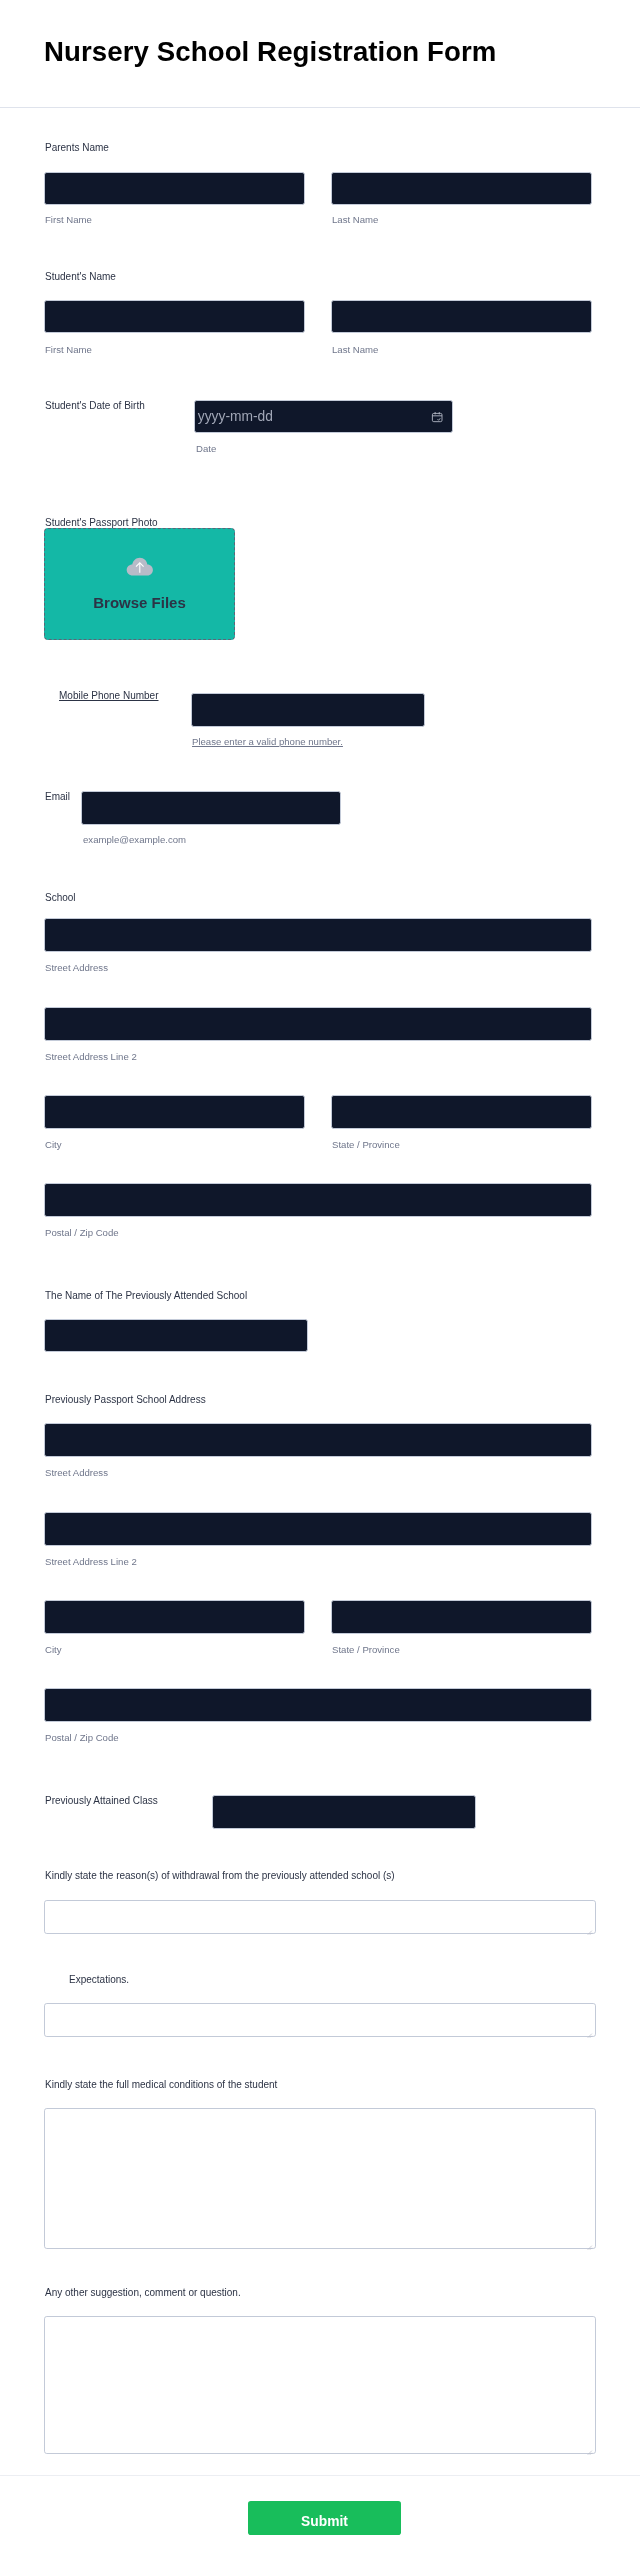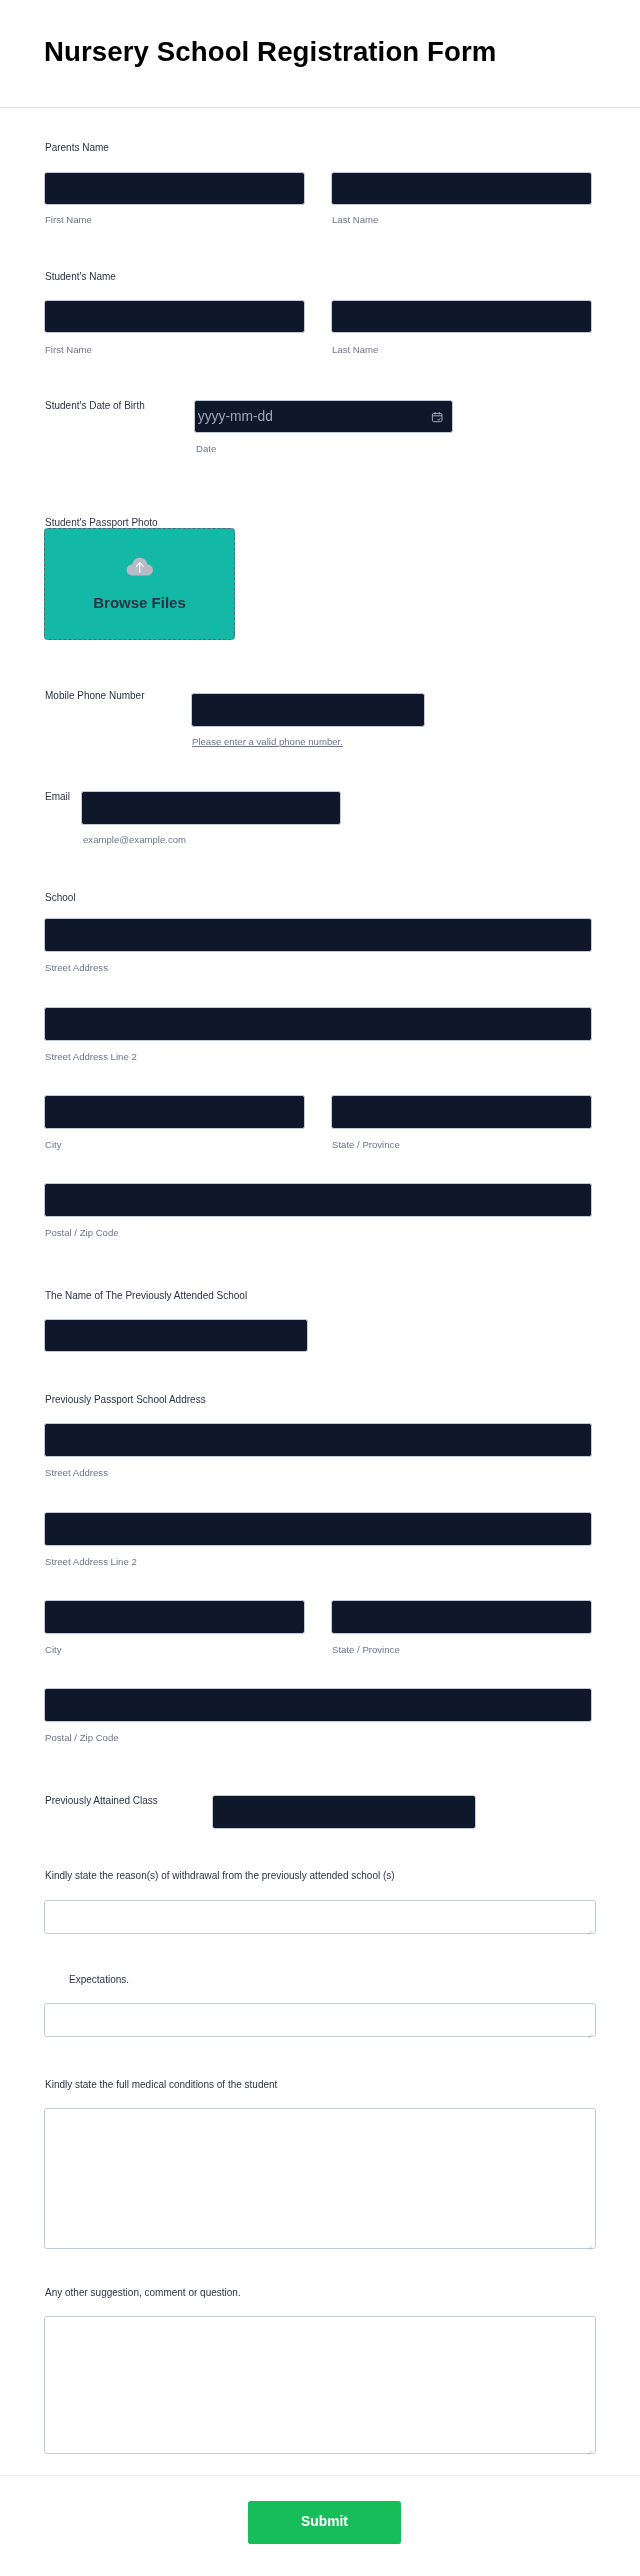--- a/index.html
+++ b/index.html
@@ -56,21 +56,21 @@
   <span class="abs" style="left:81px; top:27.6px; width:27.6px; height:19.3px;">
     <svg width="27.6" height="19.3" viewBox="0 0 40 28">
       <path d="M10 27 C4 27 1 23 1 19 C1 14.5 4.5 11 9 11 C10 5 14.5 1 20 1 C26 1 30.5 5.5 31 11 C35.5 11 39 14.5 39 19 C39 23 36 27 31 27 Z" fill="#b7bbc8"></path>
       <line x1="20" y1="23" x2="20" y2="9" stroke="#ffffff" stroke-width="1.6"></line>
       <polyline points="14.5,14 20,8.5 25.5,14" fill="none" stroke="#ffffff" stroke-width="1.6"></polyline>
     </svg>
   </span>
   <div class="browse">Browse Files</div>
 </div>
 
-<div class="abs qlabel" style="left:45px; top:690px;">Mobile Phone Number</div>
+<div class="abs qlabel" style="left:59px; top:690px;text-decoration:underline;">Mobile Phone Number</div>
 <div class="abs input" style="left:191px; top:693px; width:234px; height:34px;"></div>
 <div class="abs sublabel" style="left:192px; top:736px;text-decoration:underline;">Please enter a valid phone number.</div>
 
 <div class="abs qlabel" style="left:45px; top:791px;">Email</div>
 <div class="abs input" style="left:81px; top:791px; width:260px; height:34px;"></div>
 <div class="abs sublabel" style="left:83px; top:834px;">example@example.com</div>
 
 <div class="abs qlabel" style="left:45px; top:892px;">School</div>
 <div class="abs input" style="left:44px; top:918px; width:548px; height:34px;"></div>
 <div class="abs sublabel" style="left:45px; top:962px;">Street Address</div>
@@ -135,14 +135,14 @@
 <div class="abs textarea" style="left:44px; top:2316px; width:552px; height:138px;">
   <span class="resize">
     <svg width="5.5" height="5.5" viewBox="0 0 8 8" stroke="#b4b9c6" stroke-width="1">
         <line x1="1" y1="7" x2="7" y2="1"></line>
         <line x1="4" y1="7" x2="7" y2="4"></line>
       </svg>
   </span>
 </div>
 
 <div class="abs hdivider" style="top:2475px; background:#eceef2;"></div>
-<div class="abs submit" style="left:248px; top:2501px; width:153px; height:43px;">Submit</div>
+<div class="abs submit" style="left:248px; top:2501px; width:153px; height:34px;">Submit</div>
 
 
 </body></html>

